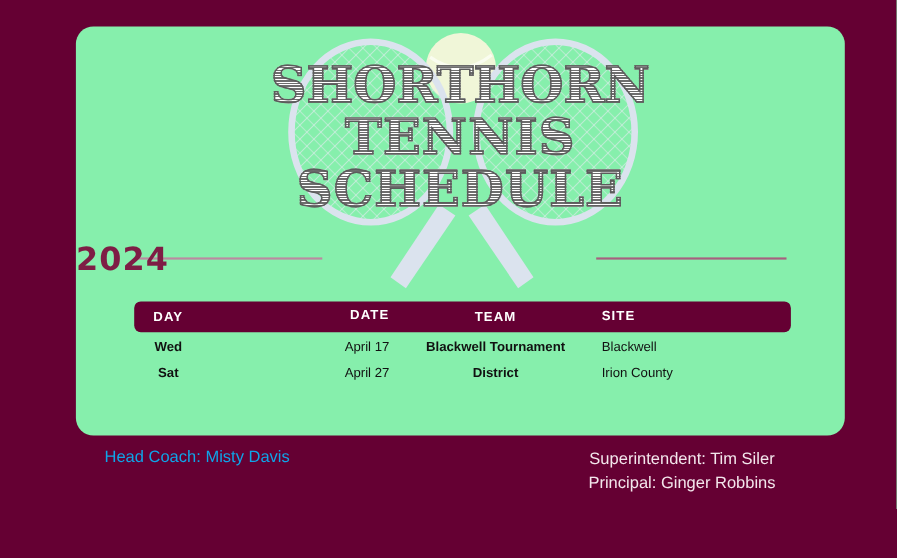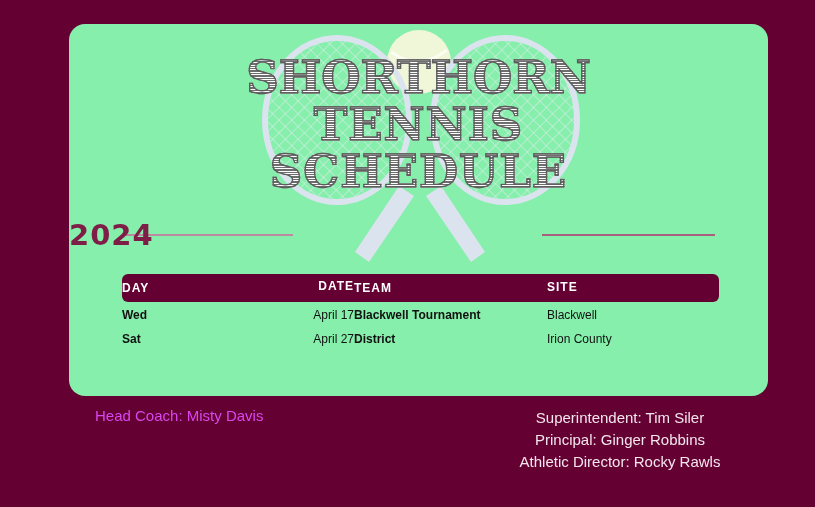--- a/index.html
+++ b/index.html
@@ -78,33 +78,33 @@
   }
   .row {
     height: 24px;
     display: flex;
     align-items: center;
     font-size: 12px;
     color: #111;
     border-radius: 5px;
   }
   .row.hl { background: #dcc6d1; }
-  .c-day  { width: 62px; font-weight: bold; }
+  .c-day  { width: 62px; text-align: center; font-weight: bold; }
   .c-date { width: 170px; text-align: right; }
-  .c-team { width: 193px; text-align: left; font-weight: bold; }
+  .c-team { width: 193px; text-align: center; font-weight: bold; }
   .c-site { width: 172px; }
   .thead .c-date { position: relative; top: -2px; }
   .thead .c-team { width: 193px; }
   .thead .c-site { position: relative; top: -1px; }
   .first-row { margin-top: 1px; }
 
   .footer-left {
     position: absolute;
     left: 95px; top: 407px;
-    color: #d946ef;
+    color: #0ea5e9;
     font-size: 15px;
   }
   .footer-right {
     position: absolute;
     left: 495px; width: 250px; top: 407px;
     color: #f3e6ec;
     font-size: 15px;
     text-align: center;
     line-height: 22px;
   }
@@ -178,14 +178,13 @@
       <div class="c-site">Irion County</div>
     </div>
   </div>
 </div>
 
 <div class="footer-left">Head Coach: Misty Davis</div>
 
 <div class="footer-right">
   <div>Superintendent: Tim Siler</div>
   <div>Principal: Ginger Robbins</div>
-  <div>Athletic Director: Rocky Rawls</div>
 </div>
 
 </body></html>

